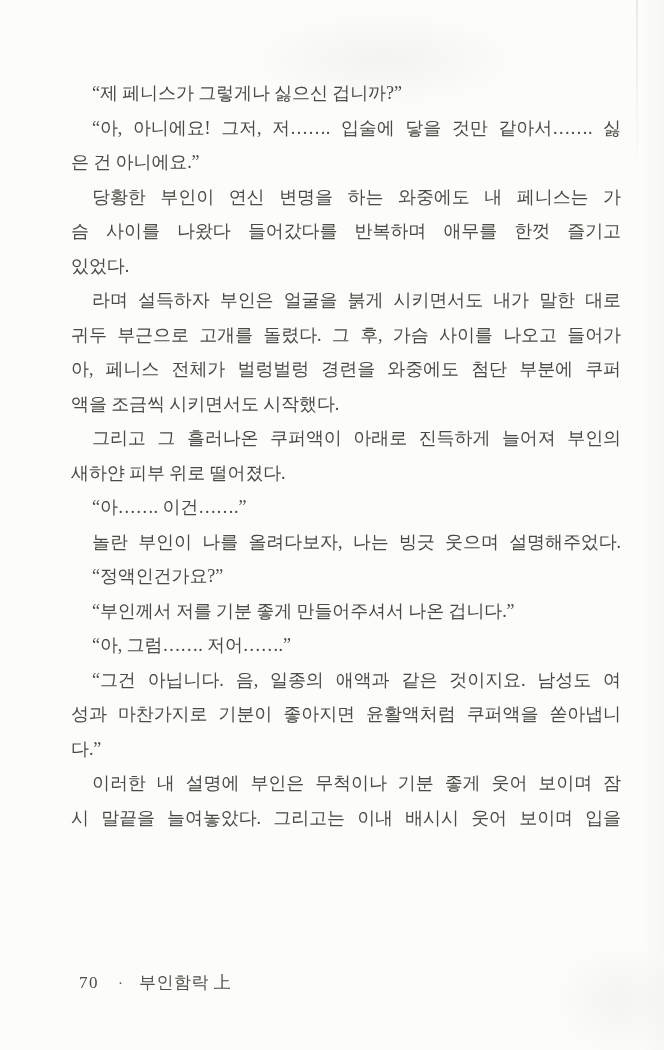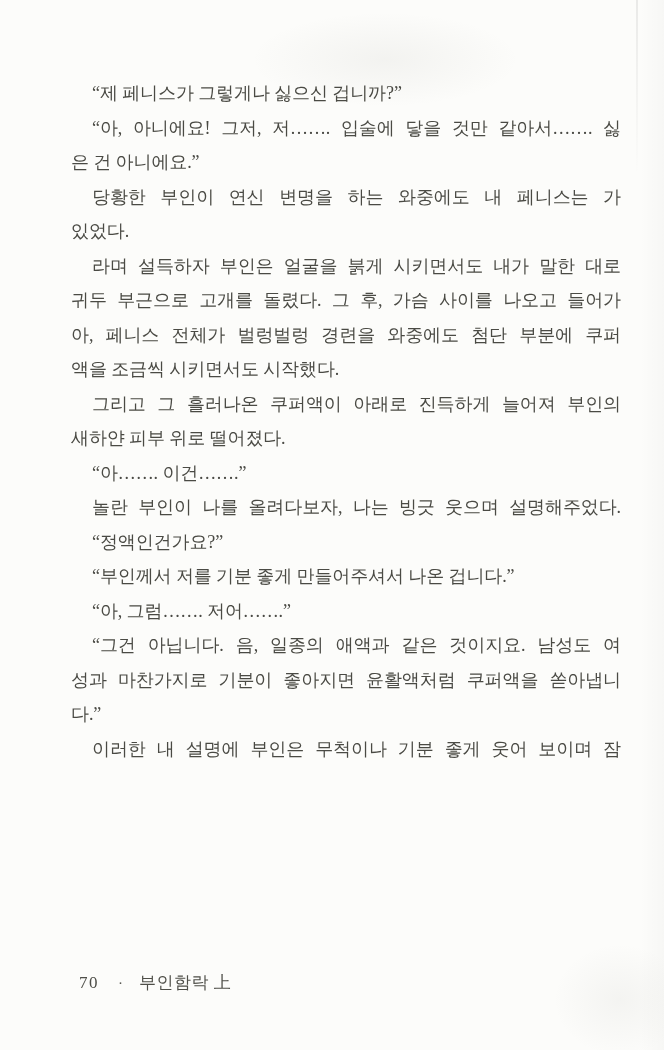--- a/index.html
+++ b/index.html
@@ -82,20 +82,21 @@
       <span class="line ind">“제 페니스가 그렇게나 싫으신 겁니까?”</span>
     </p>
 
     <p class="para">
       <span class="line ind fill">“아, 아니에요! 그저, 저……. 입술에 닿을 것만 같아서……. 싫</span>
       <span class="line">은 건 아니에요.”</span>
     </p>
 
     <p class="para">
       <span class="line ind fill">당황한 부인이 연신 변명을 하는 와중에도 내 페니스는 가</span>
+      <span class="line fill">슴 사이를 나왔다 들어갔다를 반복하며 애무를 한껏 즐기고</span>
       <span class="line">있었다.</span>
     </p>
 
 
     <p class="para">
       <span class="line ind fill">라며 설득하자 부인은 얼굴을 붉게 시키면서도 내가 말한 대로</span>
       <span class="line fill">귀두 부근으로 고개를 돌렸다. 그 후, 가슴 사이를 나오고 들어가</span>
       <span class="line fill">아, 페니스 전체가 벌렁벌렁 경련을 와중에도 첨단 부분에 쿠퍼</span>
       <span class="line">액을 조금씩 시키면서도 시작했다.</span>
     </p>
@@ -126,20 +127,21 @@
     </p>
 
     <p class="para">
       <span class="line ind fill">“그건 아닙니다. 음, 일종의 애액과 같은 것이지요. 남성도 여</span>
       <span class="line fill">성과 마찬가지로 기분이 좋아지면 윤활액처럼 쿠퍼액을 쏟아냅니</span>
       <span class="line">다.”</span>
     </p>
 
     <p class="para">
       <span class="line ind fill">이러한 내 설명에 부인은 무척이나 기분 좋게 웃어 보이며 잠</span>
+      <span class="line fill">시 말끝을 늘여놓았다. 그리고는 이내 배시시 웃어 보이며 입을</span>
     </p>
 
   </div>
 
   <div class="footer">
     <span class="num">70</span>
     <span class="dot">·</span>
     <span class="title">부인함락 上</span>
   </div>
 

